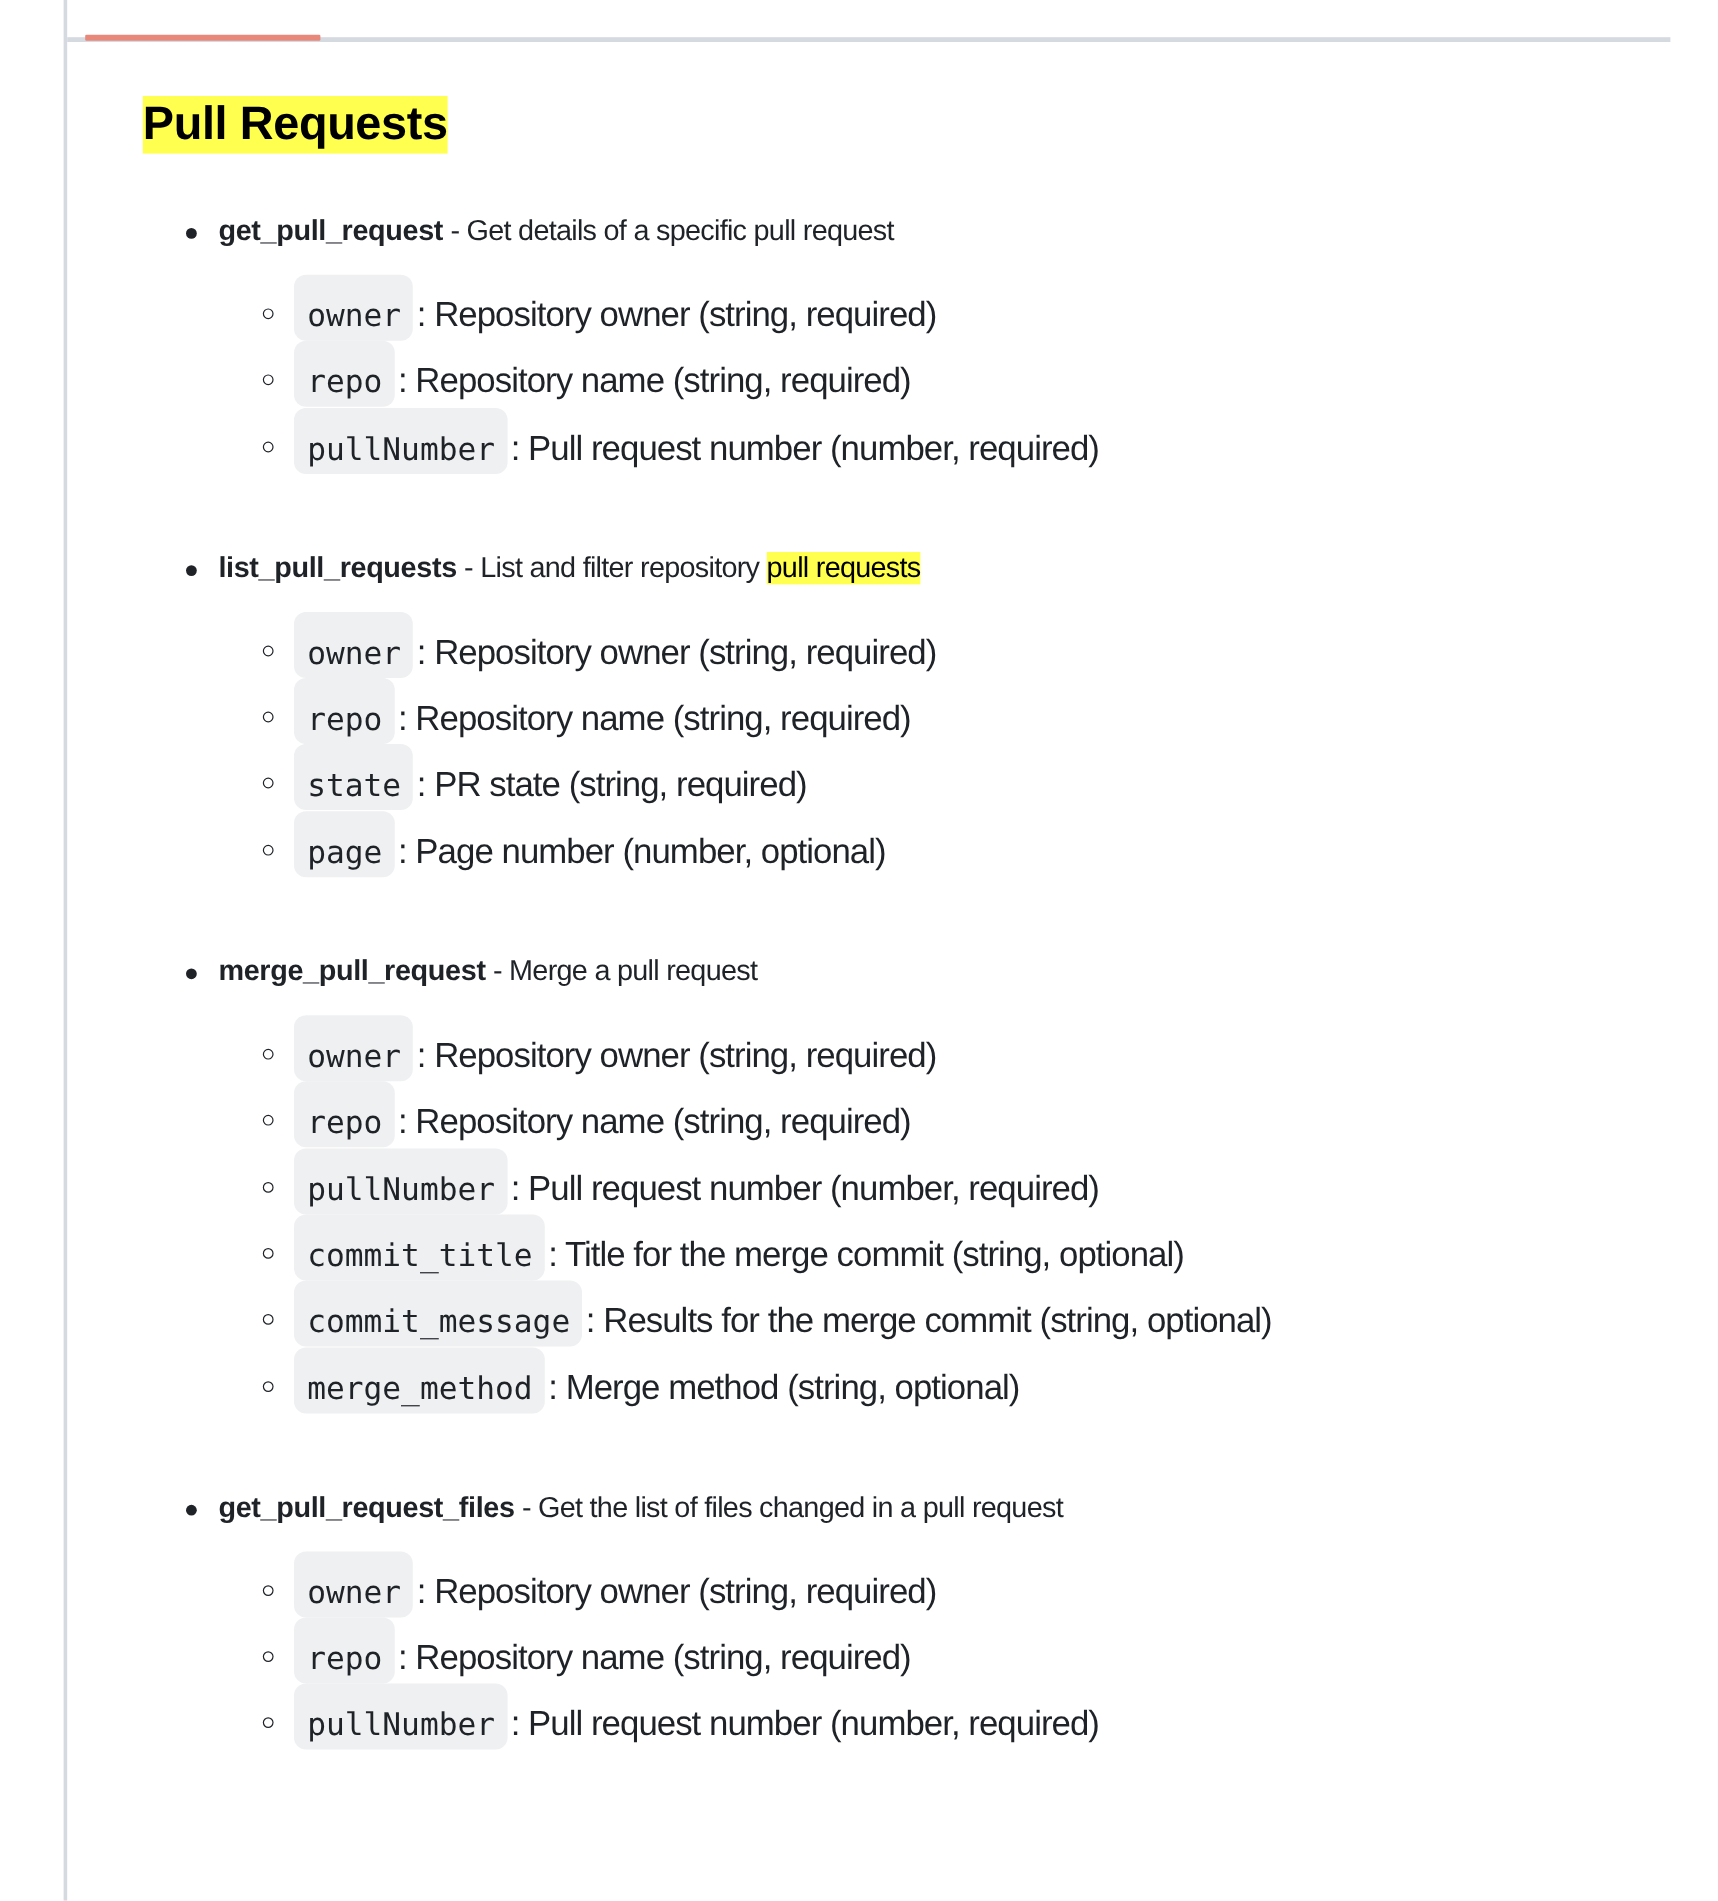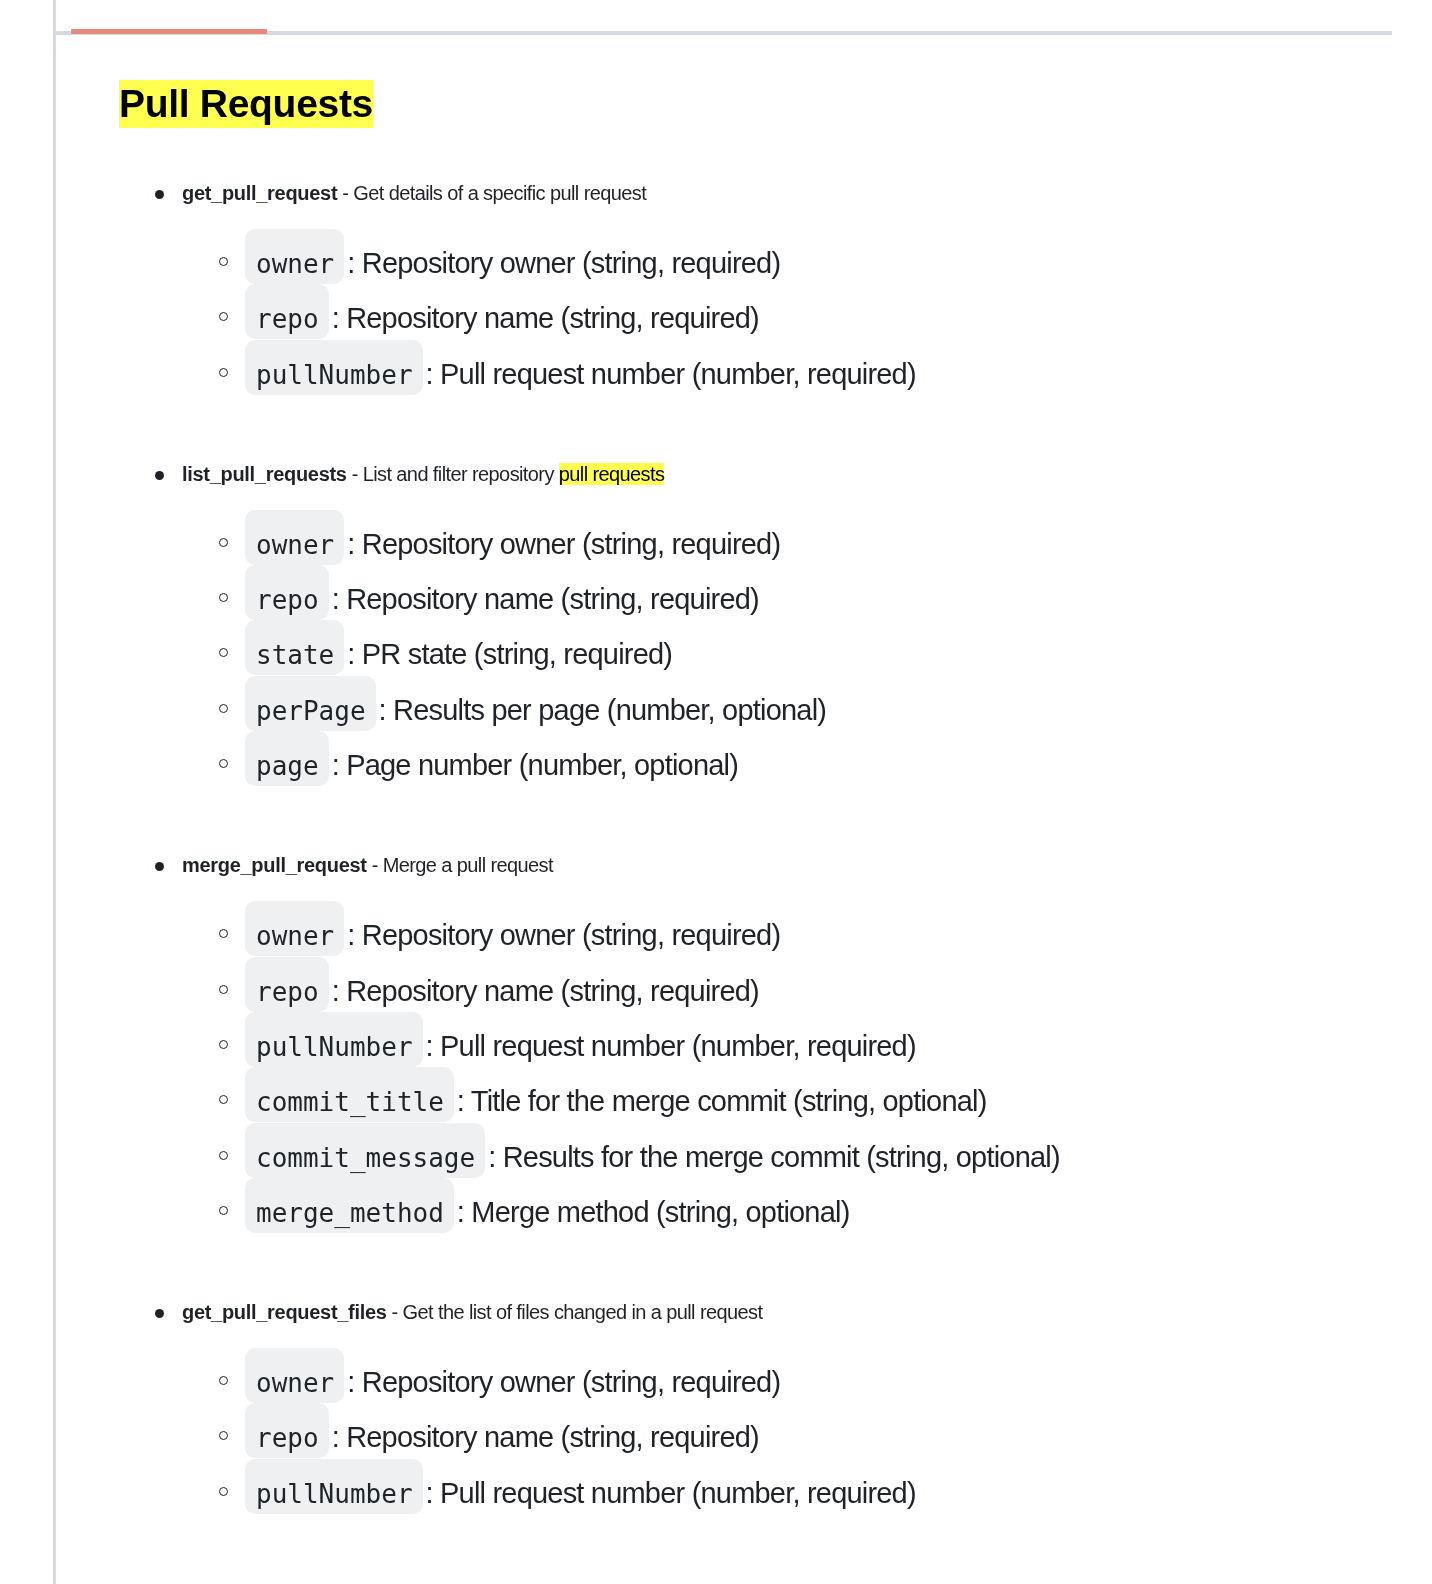--- a/index.html
+++ b/index.html
@@ -63,21 +63,21 @@
       margin: 26px 0 0 0;
       padding: 0;
     }
     li.tool {
       position: relative;
       padding-left: 63px;
       margin-bottom: 0;
     }
     .tool-head {
       position: relative;
-      font-size: 20px;
+      font-size: 24px;
       line-height: 40px;
       color: #1f2328;
       letter-spacing: -0.6px;
       margin-top: 45px;
     }
     .tool-head::before {
       content: "";
       position: absolute;
       left: -27px;
       top: 17px;
@@ -157,21 +157,20 @@
       </li>
 
       <li class="tool gap-1" style="margin-top:8px;">
         <div class="tool-head">
           <span class="tool-name">list_pull_requests</span><span> - </span><span>List and filter repository </span><span class="hl">pull requests</span>
         </div>
         <ul class="params">
           <li class="param"><code class="param-code">owner</code><span class="param-desc">: Repository owner (string, required)</span></li>
           <li class="param"><code class="param-code">repo</code><span class="param-desc">: Repository name (string, required)</span></li>
           <li class="param"><code class="param-code">state</code><span class="param-desc">: PR state (string, required)</span></li>
-          <li class="param"><code class="param-code">perPage</code><span class="param-desc">: Results per page (number, optional)</span></li>
           <li class="param"><code class="param-code">page</code><span class="param-desc">: Page number (number, optional)</span></li>
         </ul>
       </li>
 
       <li class="tool" style="margin-top:8px;">
         <div class="tool-head">
           <span class="tool-name">merge_pull_request</span><span> - </span><span>Merge a pull request</span>
         </div>
         <ul class="params">
           <li class="param"><code class="param-code">owner</code><span class="param-desc">: Repository owner (string, required)</span></li>

